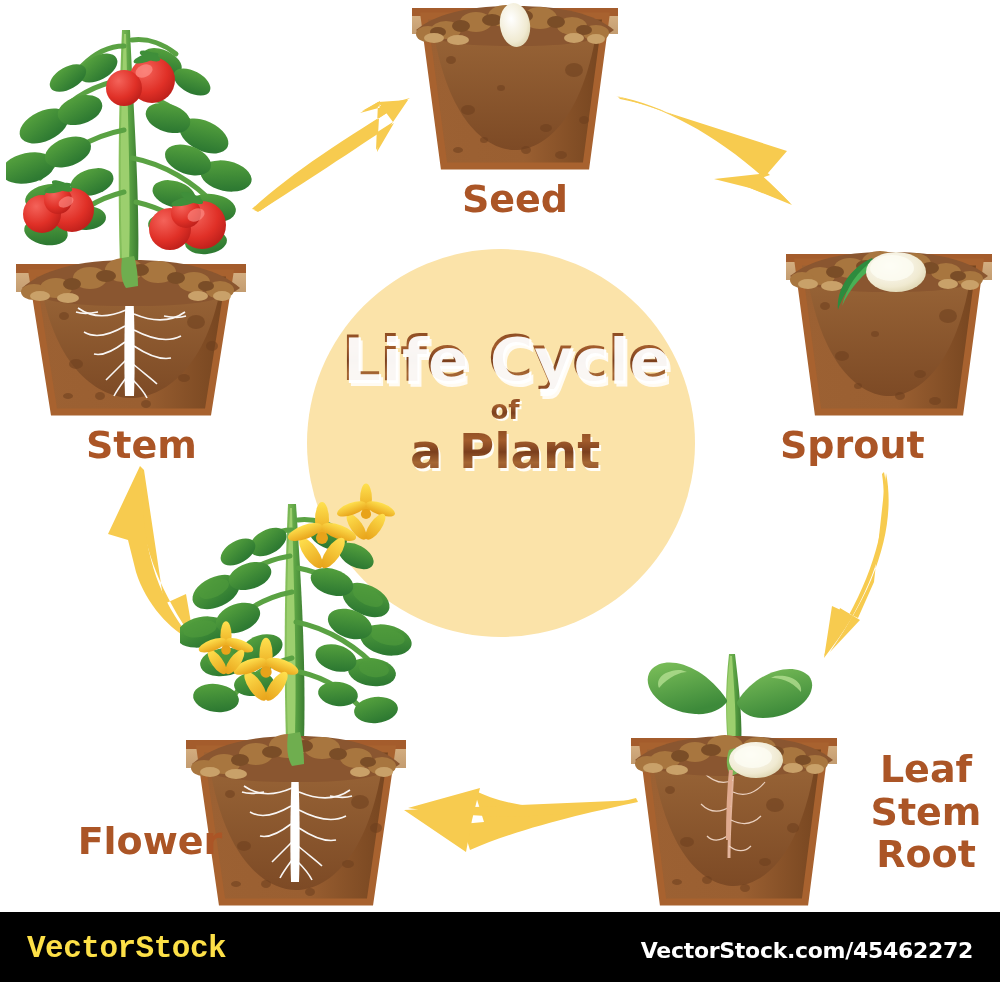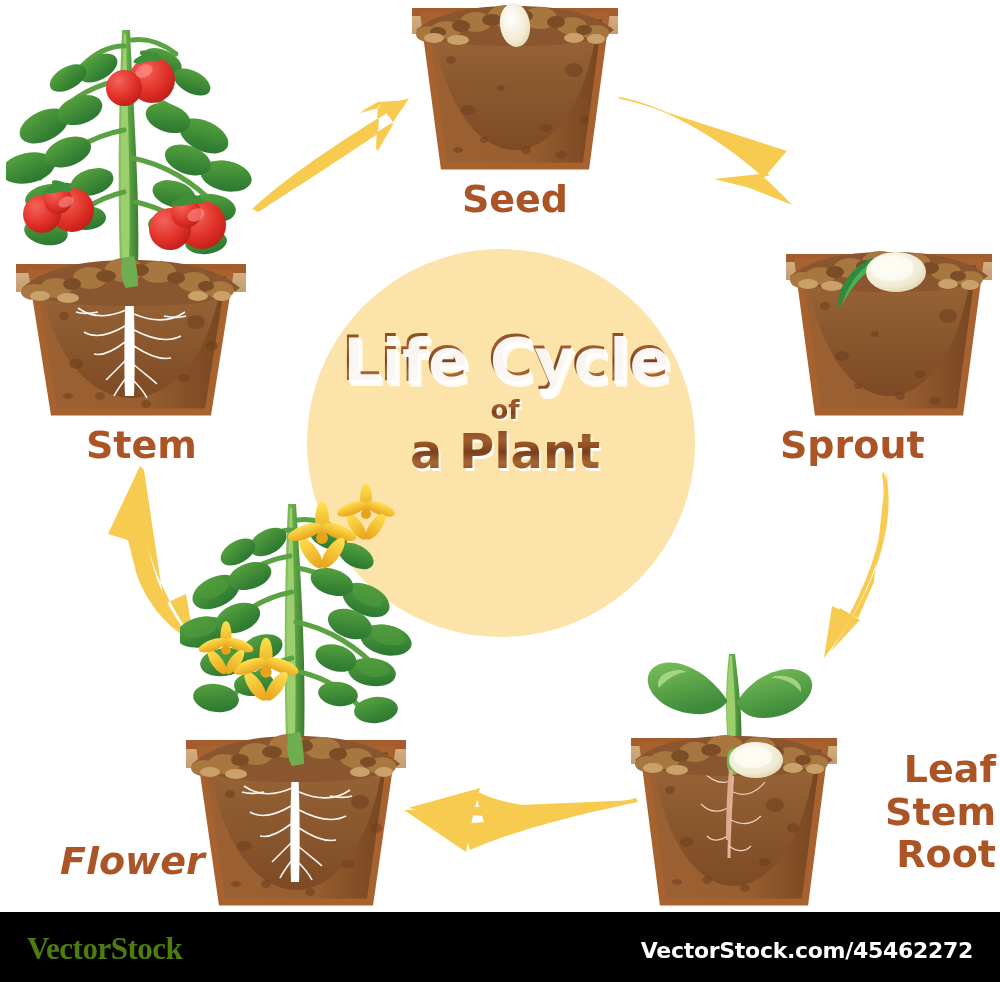--- a/index.html
+++ b/index.html
@@ -87,24 +87,24 @@
   .watermark-bar {
     position: absolute;
     left: 0; top: 912px;
     width: 1000px; height: 70px;
     background: #000000;
     z-index: 20;
   }
   .wm-logo {
     position: absolute;
     left: 27px; top: 19px;
-    font-family: Liberation Serif, serif;
+    font-family: Liberation Mono, monospace;
     font-weight: 700;
     font-size: 31px;
-    color: #4d7c0f;
+    color: #fde047;
     letter-spacing: -0.5px;
   }
   .wm-url {
     position: absolute;
     right: 27px; top: 26px;
     font-family: "DejaVu Sans", sans-serif;
     font-weight: 700;
     font-size: 22px;
     color: #ffffff;
     letter-spacing: -0.3px;
@@ -359,21 +359,21 @@
             <ellipse cx="190" cy="139" rx="9" ry="5"></ellipse>
         </g>
       </g>
 
       <path d="M104 120 C 100 132, 102 140, 106 146 L 116 142 C 114 132, 112 124, 110 118 Z" fill="#7ab554"></path>
       <ellipse cx="131" cy="130" rx="27" ry="18" fill="url(#seedG)"></ellipse>
       <ellipse cx="128" cy="127" rx="19" ry="11" fill="#fdfcf3" opacity="0.8"></ellipse>
       <path d="M106 140 C 104 160, 103 186, 103 210" stroke="#dfa98e" stroke-width="4" fill="none"></path>
     </svg>
   </div>
-  <div class="stage-label" style="left:856px; top:748px; width:140px; text-align:right;">Leaf
+  <div class="stage-label" style="left:856px; top:748px; width:140px; text-align:center;">Leaf
 Stem
 Root</div>
 
   <div class="stage-node" style="left:180px; top:472px; width:232px; height:438px;">
     <svg width="232" height="438" viewBox="0 0 232 438">
 
       <path d="M108 32 C 104 120, 104 200, 106 270 L 124 270 C 126 200, 122 120, 116 32 Z" fill="url(#stemG)"></path>
       <path d="M110 36 C 106 122, 106 200, 108 266 L 115 266 C 117 200, 114 122, 112 36 Z" fill="#9ccf6e"></path>
 
       <g stroke="#5aa243" stroke-width="5" fill="none" stroke-linecap="round">
@@ -530,21 +530,21 @@
         <g fill="#c9a169">
           <ellipse cx="30" cy="300" rx="10" ry="5"></ellipse>
             <ellipse cx="56" cy="302" rx="11" ry="5"></ellipse>
           <ellipse cx="180" cy="300" rx="10" ry="5"></ellipse>
             <ellipse cx="204" cy="300" rx="9" ry="5"></ellipse>
         </g>
       </g>
       <path d="M108 262 C 106 278, 108 288, 112 294 L 124 292 C 124 280, 122 268, 120 260 Z" fill="#6fae4f"></path>
     </svg>
   </div>
-  <div class="stage-label" style="left:60px; top:840px; width:180px; text-align:left;font-style:italic;">Flower</div>
+  <div class="stage-label" style="left:60px; top:820px; width:180px; text-align:center;">Flower</div>
 
   <div class="stage-node" style="left:6px; top:20px; width:250px; height:400px;">
     <svg width="250" height="400" viewBox="0 0 250 400">
 
       <path d="M116 10 C 112 100, 112 180, 114 246 L 132 246 C 134 180, 128 100, 124 10 Z" fill="url(#stemG)"></path>
       <path d="M118 14 C 114 102, 114 180, 116 242 L 123 242 C 125 180, 122 102, 120 14 Z" fill="#9ccf6e"></path>
 
       <g stroke="#5aa243" stroke-width="5" fill="none" stroke-linecap="round">
         <path d="M118 110 C 86 116, 56 134, 34 158"></path>
         <path d="M126 138 C 158 144, 188 162, 210 186"></path>

